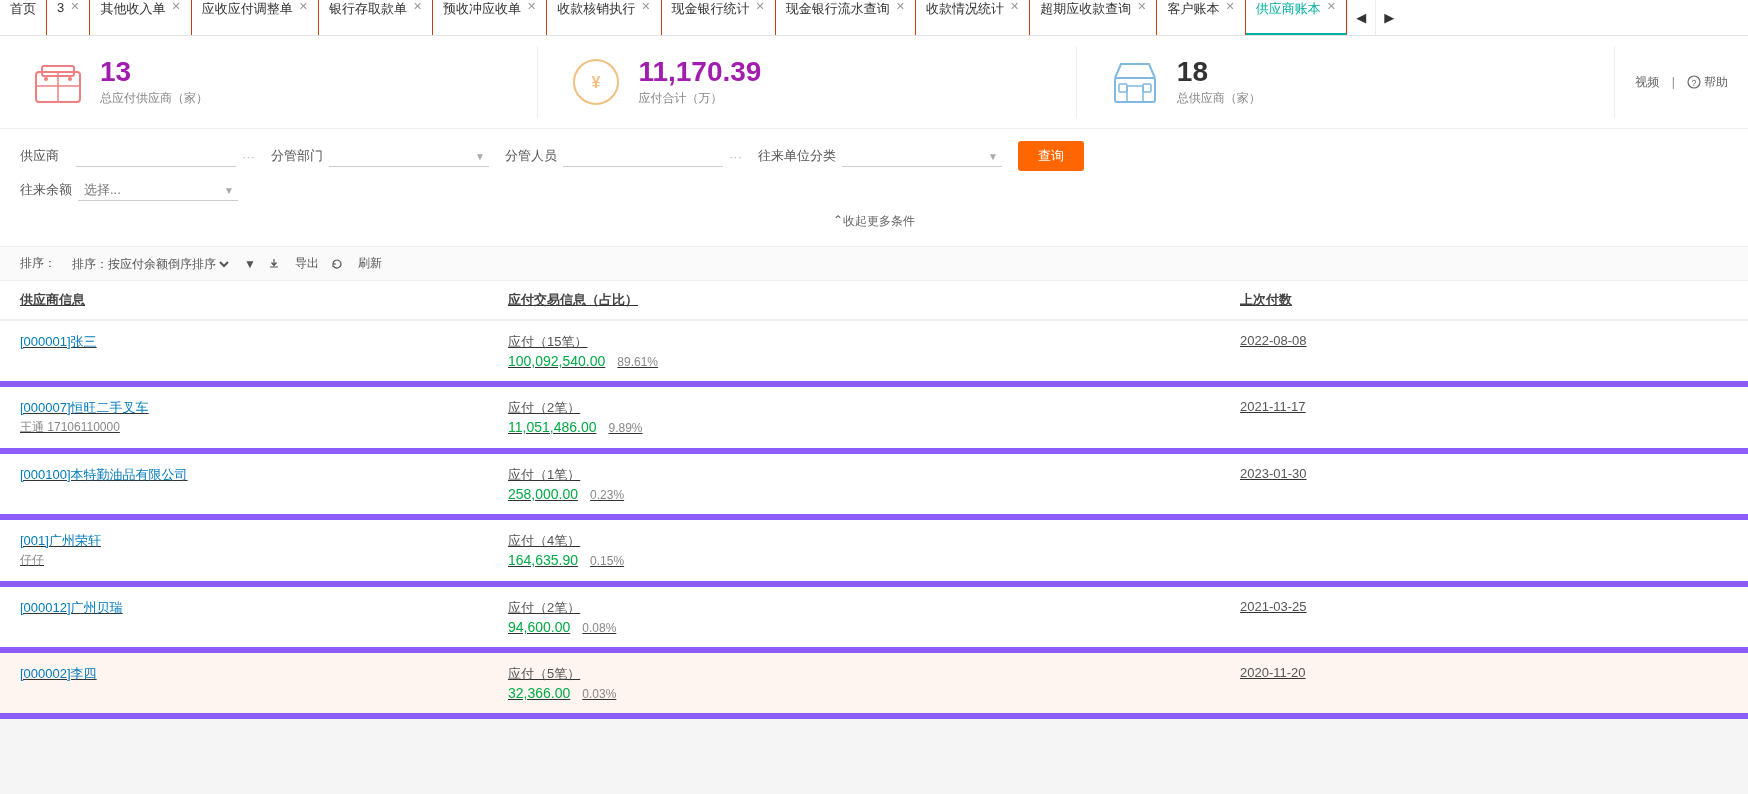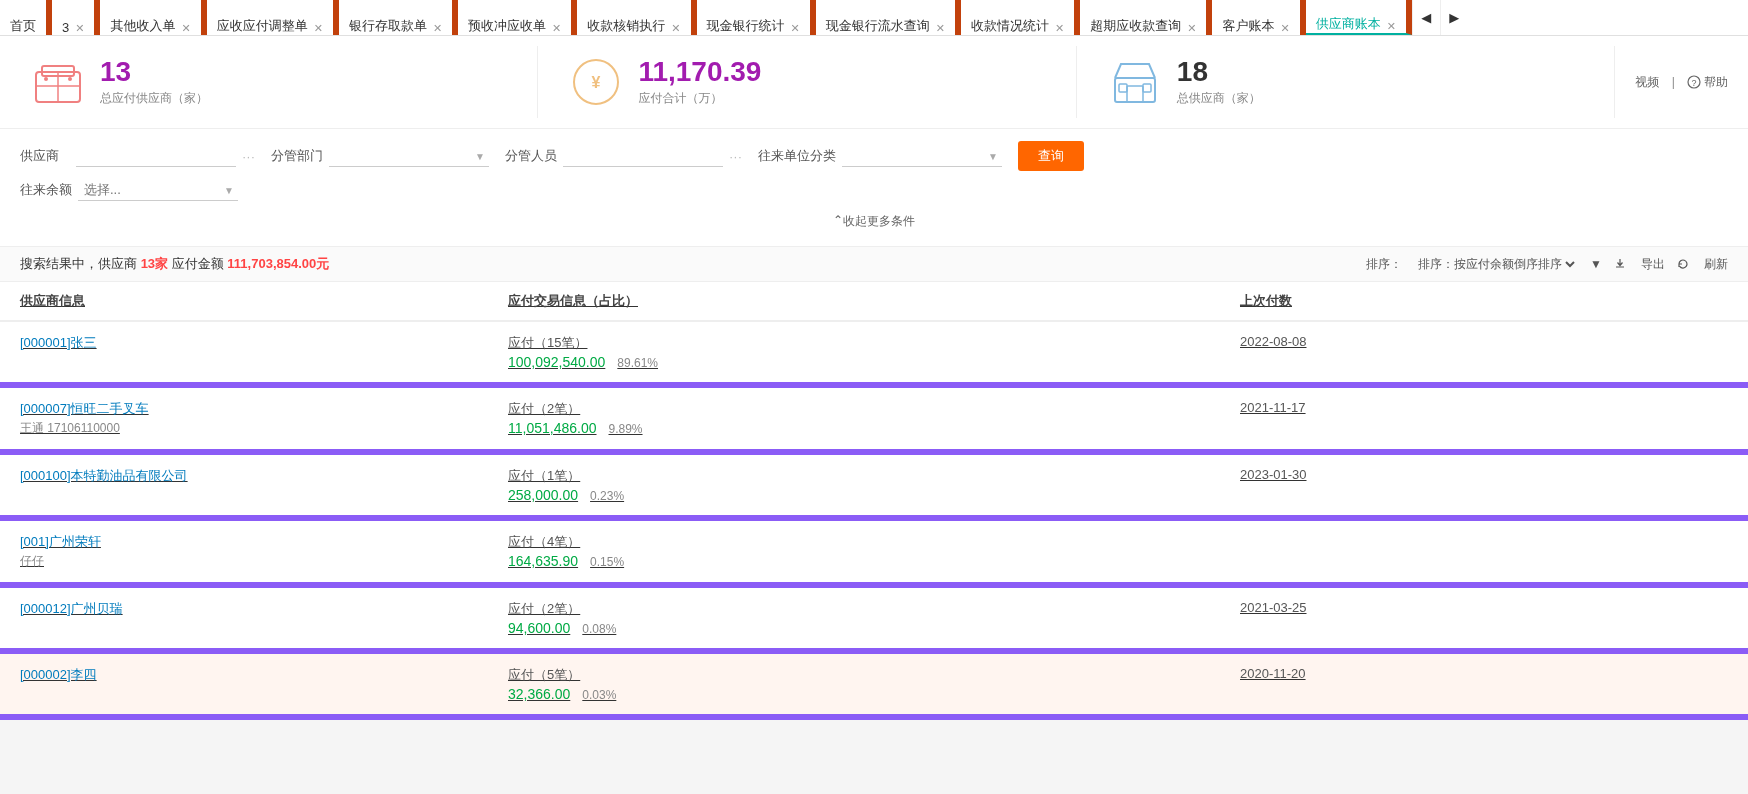--- a/index.html
+++ b/index.html
@@ -4,23 +4,23 @@
   <style>
     * { box-sizing: border-box; margin: 0; padding: 0; }
     body { font-family: 'Microsoft YaHei', Arial, sans-serif; font-size: 13px; background: #f5f5f5; color: #333; overflow-x: hidden; }
 
     
     .nav-bar {
       display: flex; align-items: center; background: #fff; border-bottom: 1px solid #e0e0e0;
       height: 36px; overflow: hidden;
     }
     .nav-item {
-      display: flex; align-items: flex-end; padding: 0 10px; height: 100%;
+      display: flex; align-items: flex-start; padding: 0 10px; height: 100%;
       white-space: nowrap; cursor: pointer; font-size: 13px; color: #333;
-      border-right: 6px solid #c2410c; position: relative;
+      border-right: 1px solid #c2410c; position: relative;
     }
     .nav-item.active { color: #00b0a0; border-bottom: 2px solid #00b0a0; }
     .nav-item .close-x { margin-left: 6px; color: #999; font-size: 11px; cursor: pointer; }
     .nav-arrow { width: 28px; height: 36px; display: flex; align-items: center; justify-content: center; cursor: pointer; background: #fff; border-left: 1px solid #eee; }
 
     
     .stats-row {
       display: flex; background: #fff; border-bottom: 1px solid #eee; padding: 10px 0;
       align-items: center;
     }
@@ -246,26 +246,20 @@
       </div>
     </div>
   </div>
   <div class="collapse-bar">
     <span>⌃ </span>
     <span>收起更多条件</span>
   </div>
 </div>
 
 <div class="result-bar">
-  <div class="result-left">
-    <span>搜索结果中，供应商</span>
-    <span style="color:#ff4444;font-weight:600;">13家</span>
-    <span>  应付金额</span>
-    <span style="color:#ff4444;font-weight:600;">111,703,854.00元</span>
-  </div>
   <div class="result-right">
     <span>排序：</span>
     <select class="sort-select">
       <option>排序：按应付余额倒序排序</option>
     </select>
     <span>▼</span>
     <span class="action-link">
       <svg width="12" height="12" viewBox="0 0 12 12">
           <path d="M2 9h8M6 1v6M3.5 4.5l2.5 3 2.5-3" fill="none" stroke="currentColor" stroke-width="1.2"></path>
         </svg>

